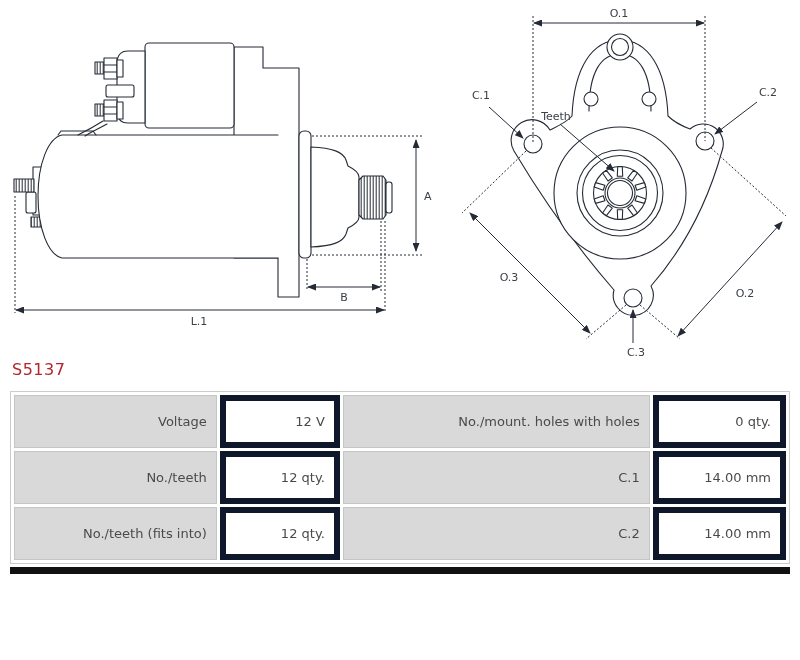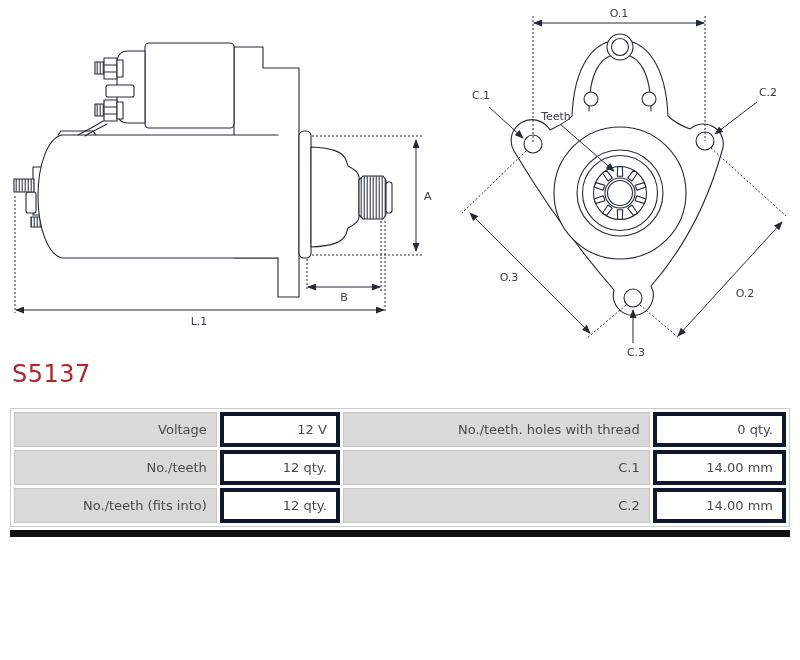--- a/index.html
+++ b/index.html
@@ -1,24 +1,24 @@
 <!DOCTYPE html>
 <html><head>
 <meta charset="utf-8">
 <style>
   html,body{margin:0;padding:0;background:#fff;width:800px;height:660px;overflow:hidden;
     font-family:"DejaVu Sans","Liberation Sans",sans-serif;}
   .drawings{position:relative;width:800px;height:358px;}
   svg text{font:11px "DejaVu Sans",sans-serif;fill:#3a4149;stroke:none;}
-  h1.code{font-size:24px;font-weight:400;color:#b2252b;margin:2px 0 20px 12px;letter-spacing:.5px;}
+  h1.code{font-size:16px;font-weight:400;color:#b2252b;margin:2px 0 12px 12px;letter-spacing:.5px;}
   table.spec{border-collapse:separate;border-spacing:3px;border:1px solid #ccc;margin:0 10px;table-layout:fixed;}
-  table.spec td{height:27px;padding:0 9px;font-size:13px;color:#4a4a4a;text-align:right;
+  table.spec td{height:27px;padding:7px 9px;font-size:13px;color:#4a4a4a;text-align:right;
     white-space:nowrap;overflow:hidden;}
   td.lbl{background:#d9d9d9;border:1px solid #c5c5c5;}
-  td.val{background:#fff;border:4px solid #0f172a;}
+  td.val{background:#fff;border:6px solid #0f172a;}
   .bar{height:7px;background:#111;margin:3px 10px 0 10px;}
 </style>
 </head>
 <body>
 
 <div class="drawings">
 <svg width="800" height="358" viewBox="0 0 800 358">
   <defs>
     <pattern id="hatch" width="3" height="6" patternUnits="userSpaceOnUse">
       <rect width="3" height="6" fill="#fff"></rect>
@@ -144,21 +144,21 @@
   <colgroup>
     <col style="width:204px">
       <col style="width:121px">
       <col style="width:309px">
       <col style="width:134px">
   </colgroup>
   <tbody id="spec-rows">
       <tr>
         <td class="lbl">Voltage</td>
         <td class="val">12 V</td>
-        <td class="lbl">No./teeth. holes with thread</td>
+        <td class="lbl">No./mount. holes with holes</td>
         <td class="val">0 qty.</td>
       </tr>
       <tr>
         <td class="lbl">No./teeth</td>
         <td class="val">12 qty.</td>
         <td class="lbl">C.1</td>
         <td class="val">14.00 mm</td>
       </tr>
       <tr>
         <td class="lbl">No./teeth (fits into)</td>

